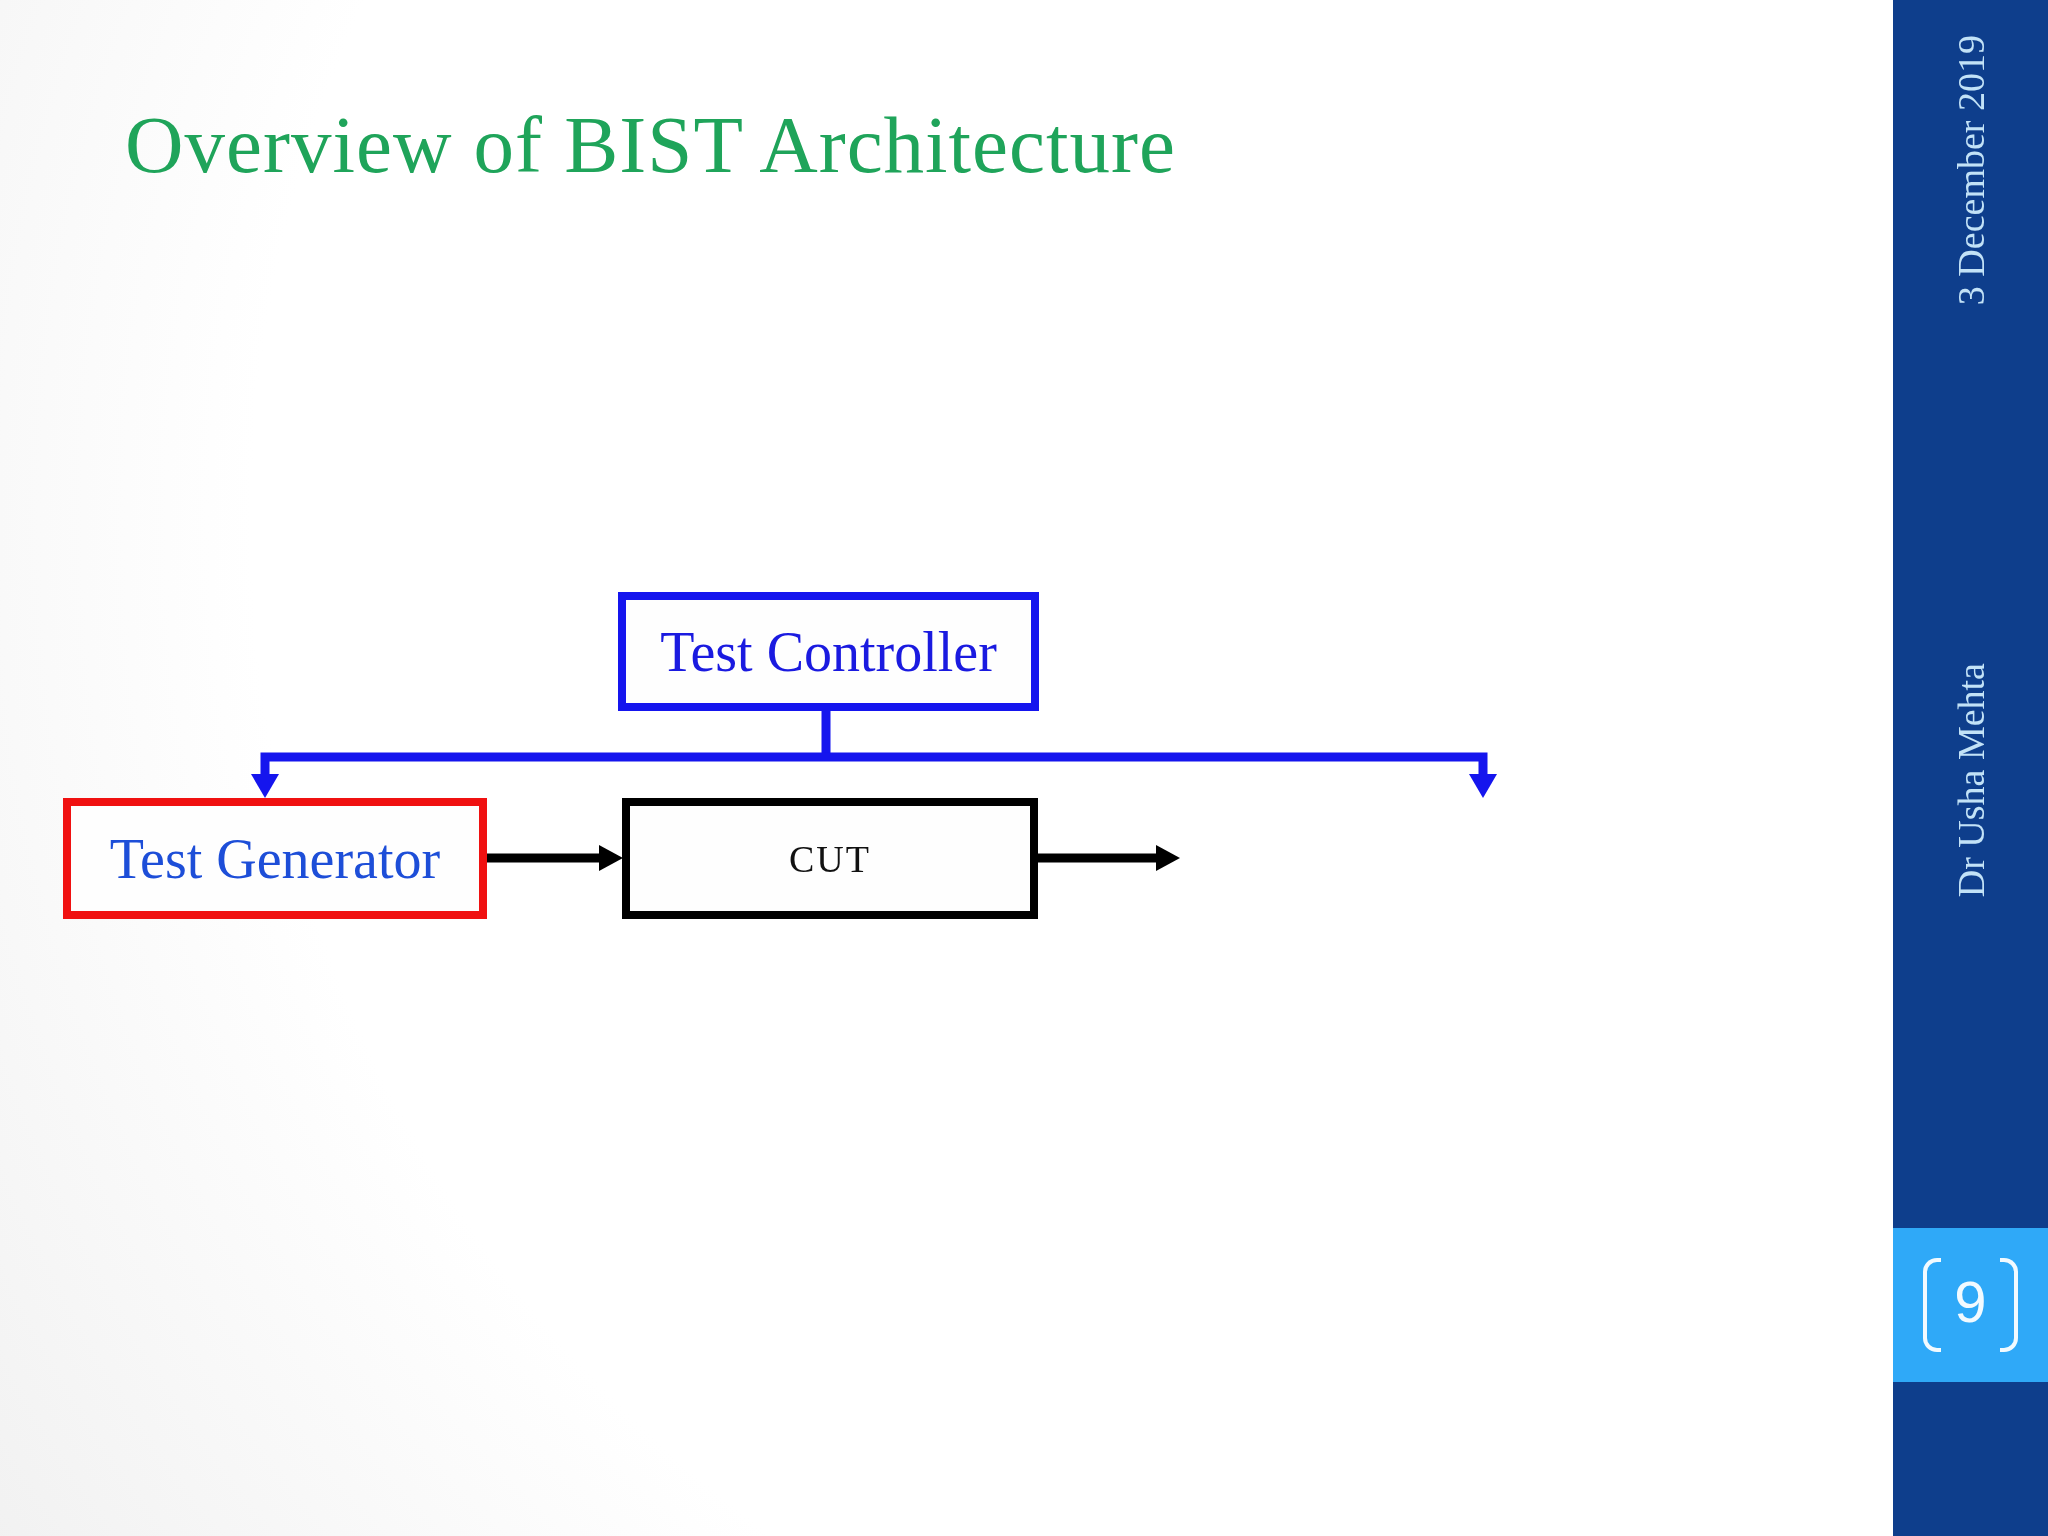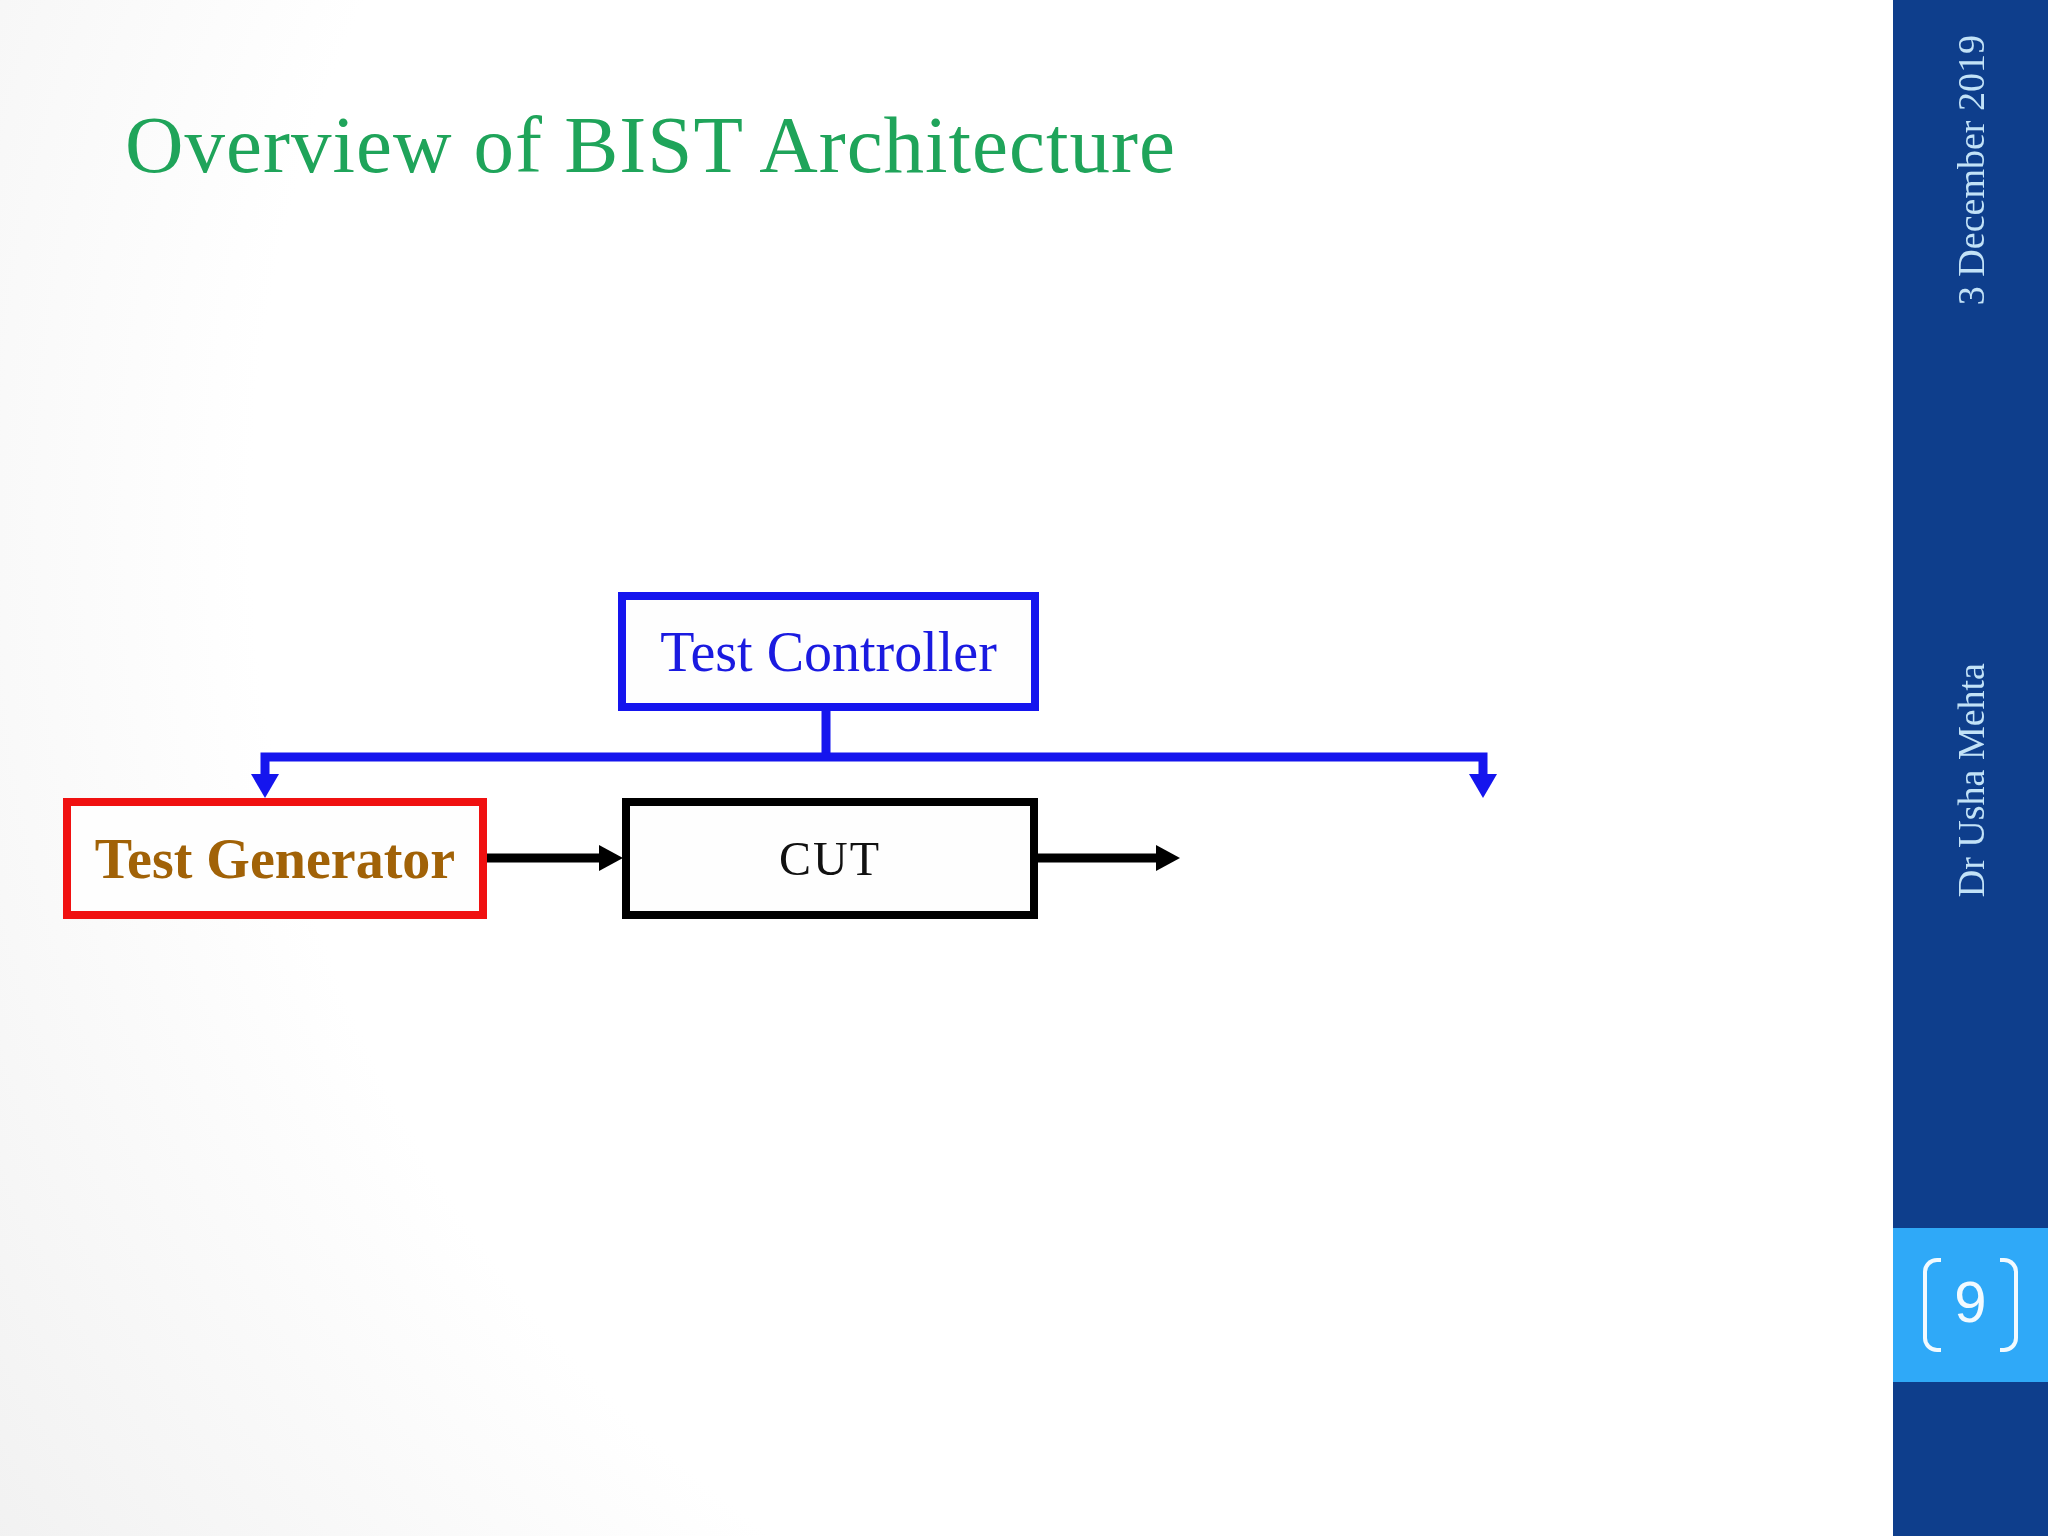--- a/index.html
+++ b/index.html
@@ -39,26 +39,26 @@
     position: absolute;
     box-sizing: border-box;
     background: #fefefe;
     display: flex;
     align-items: center;
     justify-content: center;
     font-size: 56px;
     white-space: nowrap;
   }
   .node-blue  { border: 8px solid #1515ee; color: #1a1ae0; }
-  .node-red   { border: 8px solid #f01111; color: #a16207; font-weight: bold; }
+  .node-red   { border: 8px solid #f01111; color: #1d4ed8; }
   .node-black { border: 8px solid #000000; color: #111111; }
 
   #box-test-controller       { left: 618px;  top: 592px; width: 421px; height: 119px; }
   #box-test-generator        { left: 63px;   top: 798px; width: 424px; height: 121px; }
-  #box-cut                   { left: 622px;  top: 798px; width: 416px; height: 121px; font-size: 48px; letter-spacing: 2px; }
+  #box-cut                   { left: 622px;  top: 798px; width: 416px; height: 121px; font-size: 38px; letter-spacing: 2px; }
   #box-response-verification { left: 1178px; top: 798px; width: 596px; height: 121px; }
 
   .connector-layer {
     position: absolute;
     left: 0; top: 0;
     width: 1893px; height: 1536px;
     pointer-events: none;
   }
 
   

